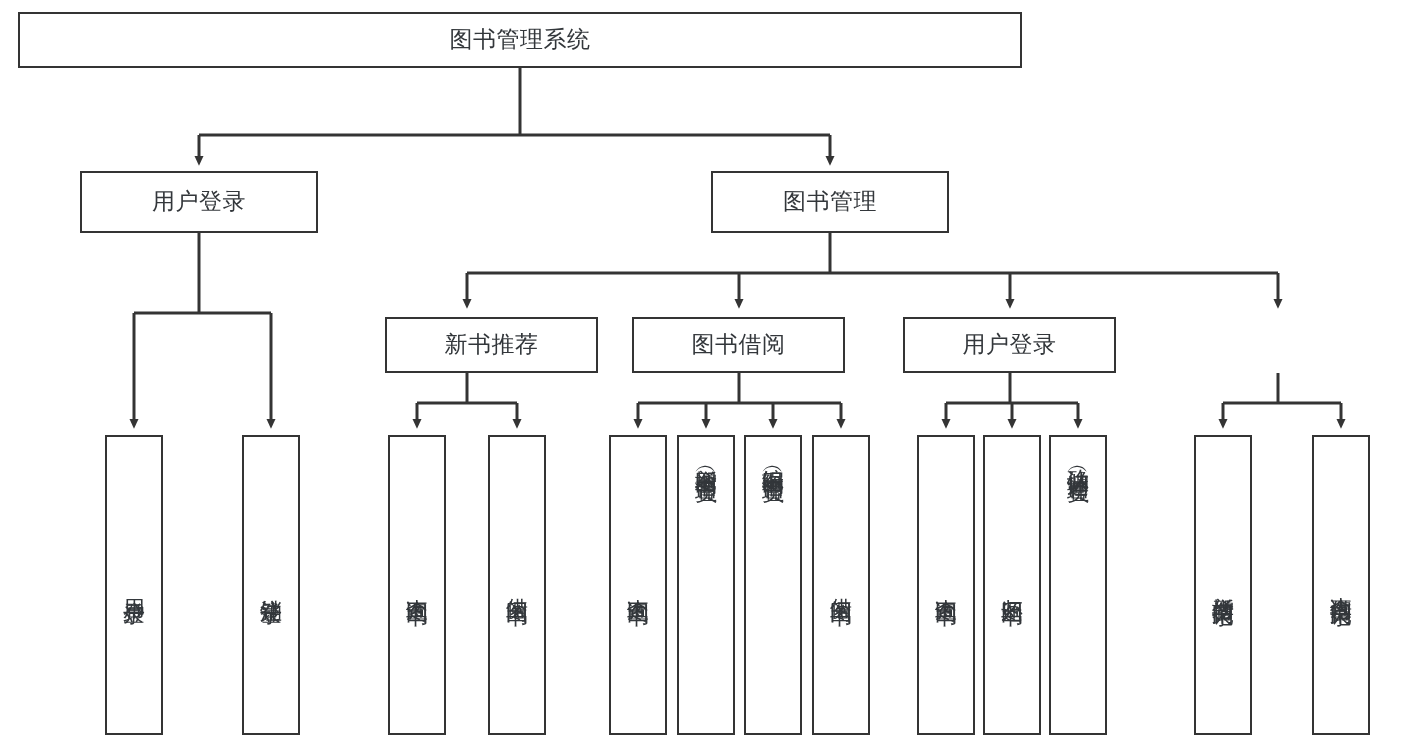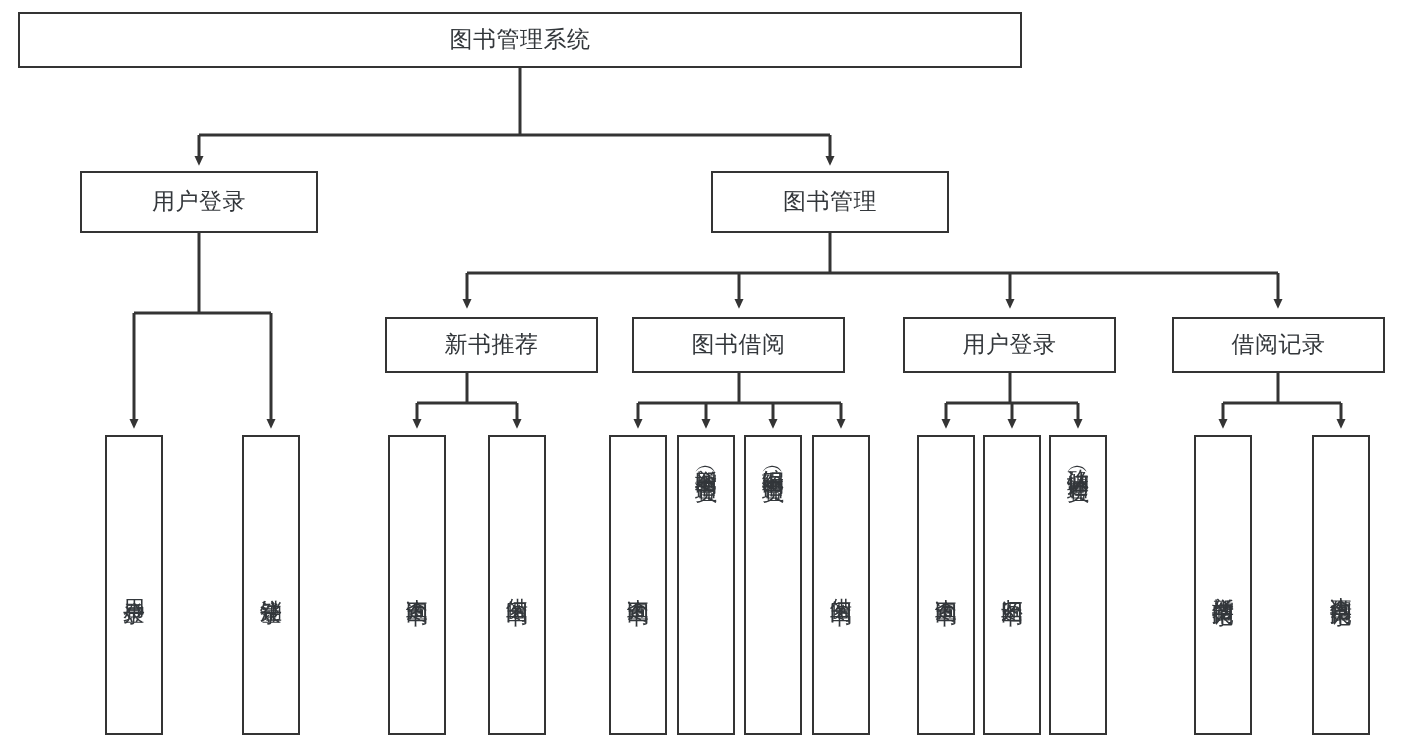--- a/index.html
+++ b/index.html
@@ -139,23 +139,20 @@
 
   <div class="node-box" style="left:361px; top:317px; width:213px; height:56px;margin-left:24px;">
     <span class="node-label">新书推荐</span>
   </div>
   <div class="node-box" style="left:632px; top:317px; width:213px; height:56px;justify-content:center;">
     <span class="node-label">图书借阅</span>
   </div>
   <div class="node-box" style="left:903px; top:317px; width:213px; height:56px;">
     <span class="node-label">用户登录</span>
   </div>
-  <div class="node-box" style="left:1172px; top:317px; width:213px; height:56px;">
-    <span class="node-label">借阅记录</span>
-  </div>
 
   <div class="node-box vertical short-label" style="left:105px; top:435px; width:58px; height:300px;">
     <span class="node-label">用户登录</span>
   </div>
   <div class="node-box vertical short-label" style="left:242px; top:435px; width:58px; height:300px;">
     <span class="node-label">注销登录</span>
   </div>
 
   <div class="node-box vertical short-label" style="left:388px; top:435px; width:58px; height:300px;">
     <span class="node-label">查询图书</span>

